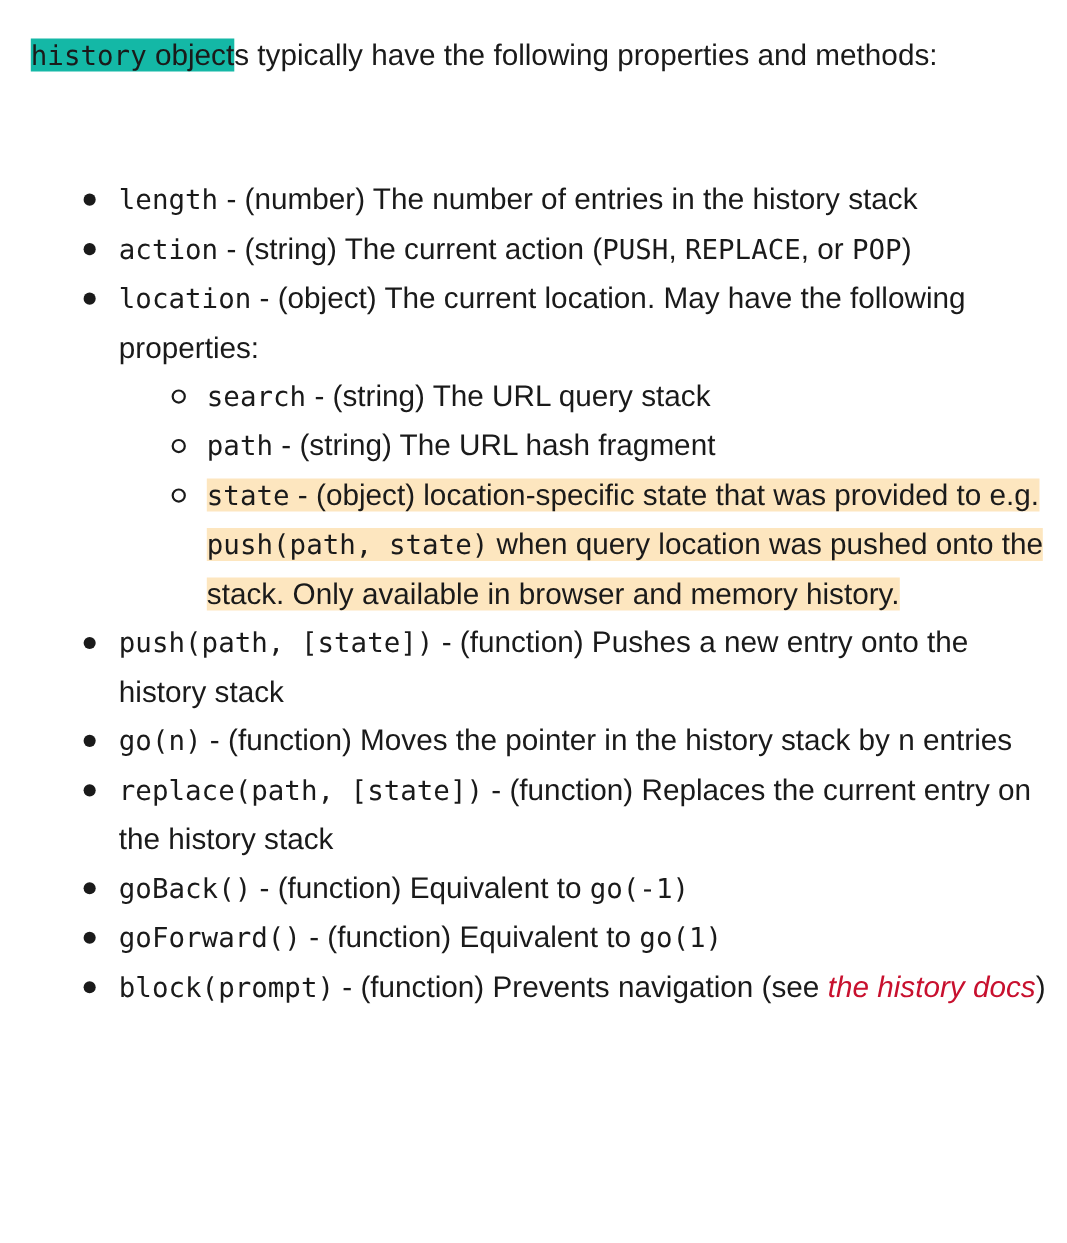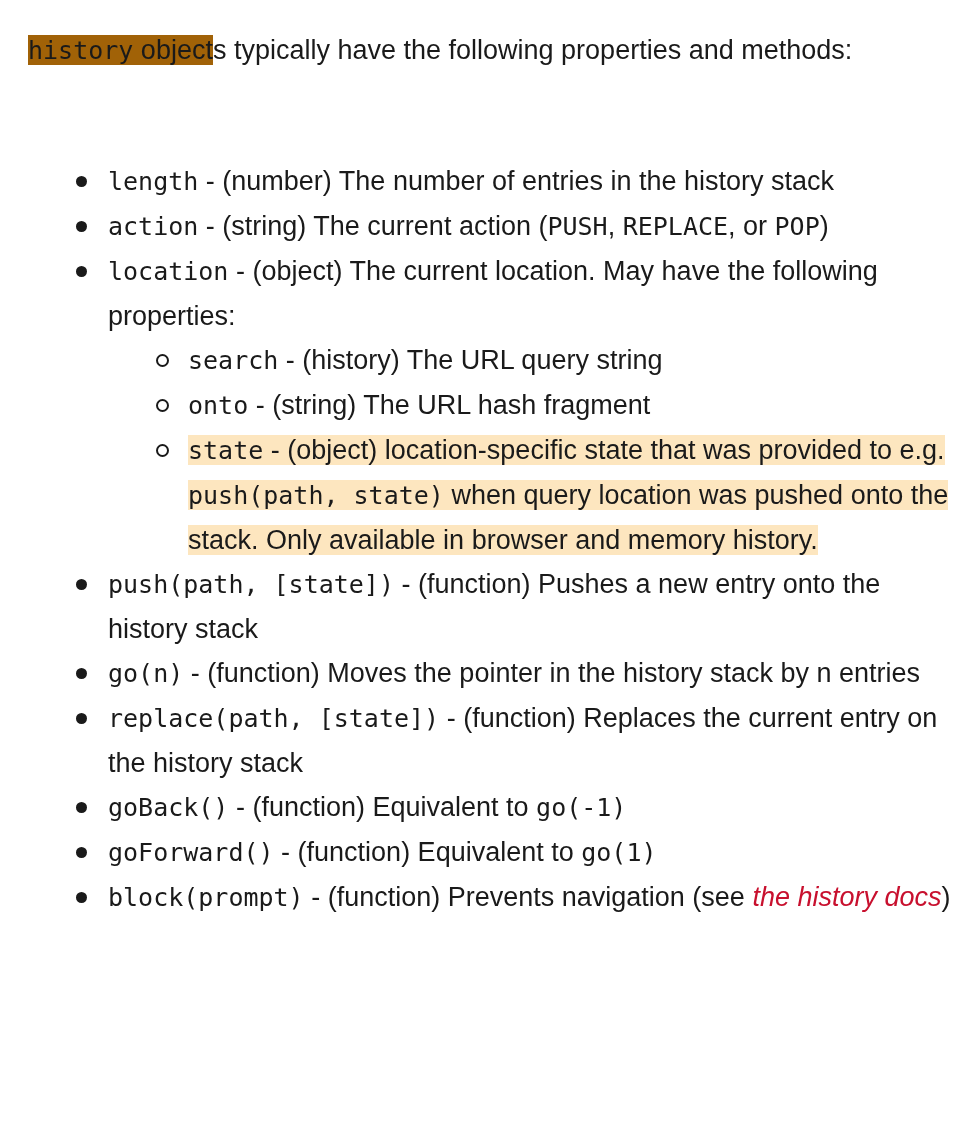--- a/index.html
+++ b/index.html
@@ -3,21 +3,21 @@
 <meta charset="utf-8">
 <style>
   html, body { margin: 0; padding: 0; background: #ffffff; }
   body {
     width: 970px; height: 1130px; overflow: hidden;
     font-family: "Liberation Sans", sans-serif;
     font-size: 27px; color: #1a1a1a;
   }
   .doc { position: relative; padding: 28px 0 0 28px; width: 930px; }
   .intro { line-height: 44px; margin: 0; width: 830px; }
-  .hl-yellow { background: #a16207; }
+  .hl-yellow { background: #14b8a6; }
   code, .code { font-family: "DejaVu Sans Mono", monospace; font-size: 25px; color: #1a1a1a; }
   .hl-peach { background: #fde6bf; }
   ul { margin: 0; padding: 0; list-style: none; }
   .main-list { margin-top: 86px; }
   .main-list > li { position: relative; padding-left: 80px; line-height: 44px; }
   .main-list > li::before {
     content: ""; position: absolute; left: 48px; top: 17px;
     width: 11px; height: 11px; border-radius: 50%; background: #1a1a1a;
   }
   .sub-list > li { position: relative; padding-left: 80px; line-height: 44px; }
@@ -32,22 +32,22 @@
 <body>
 
 <div class="doc">
   <p class="intro"><span class="hl-yellow"><code>history</code><span> object</span></span><span>s typically have the following properties and methods:</span></p>
 
   <ul class="main-list">
     <li><code>length</code><span> - (number) The number of entries in the history stack</span></li>
     <li><code>action</code><span> - (string) The current action (</span><code>PUSH</code><span>, </span><code>REPLACE</code><span>, or </span><code>POP</code><span>)</span></li>
     <li><code>location</code><span> - (object) The current location. May have the following properties:</span>
       <ul class="sub-list">
-        <li><code>search</code><span> - (history) The URL query string</span></li>
-        <li><code>onto</code><span> - (string) The URL hash fragment</span></li>
+        <li><code>search</code><span> - (string) The URL query stack</span></li>
+        <li><code>path</code><span> - (string) The URL hash fragment</span></li>
         <li><span class="hl-peach"><code>state</code><span> - (object) location-specific state that was provided to e.g. </span><code class="nw">push(path, state)</code><span> when query location was pushed onto the stack. Only available in browser and memory history.</span></span></li>
       </ul>
     </li>
     <li><code>push(path, [state])</code><span> - (function) Pushes a new entry onto the history stack</span></li>
     <li><code>go(n)</code><span> - (function) Moves the pointer in the history stack by n entries</span></li>
     <li><code>replace(path, [state])</code><span> - (function) Replaces the current entry on the history stack</span></li>
     <li><code>goBack()</code><span> - (function) Equivalent to </span><code>go(-1)</code></li>
     <li><code>goForward()</code><span> - (function) Equivalent to </span><code>go(1)</code></li>
     <li><code>block(prompt)</code><span> - (function) Prevents navigation (see </span><a class="link" href="#">the history docs</a><span>)</span></li>
   </ul>

